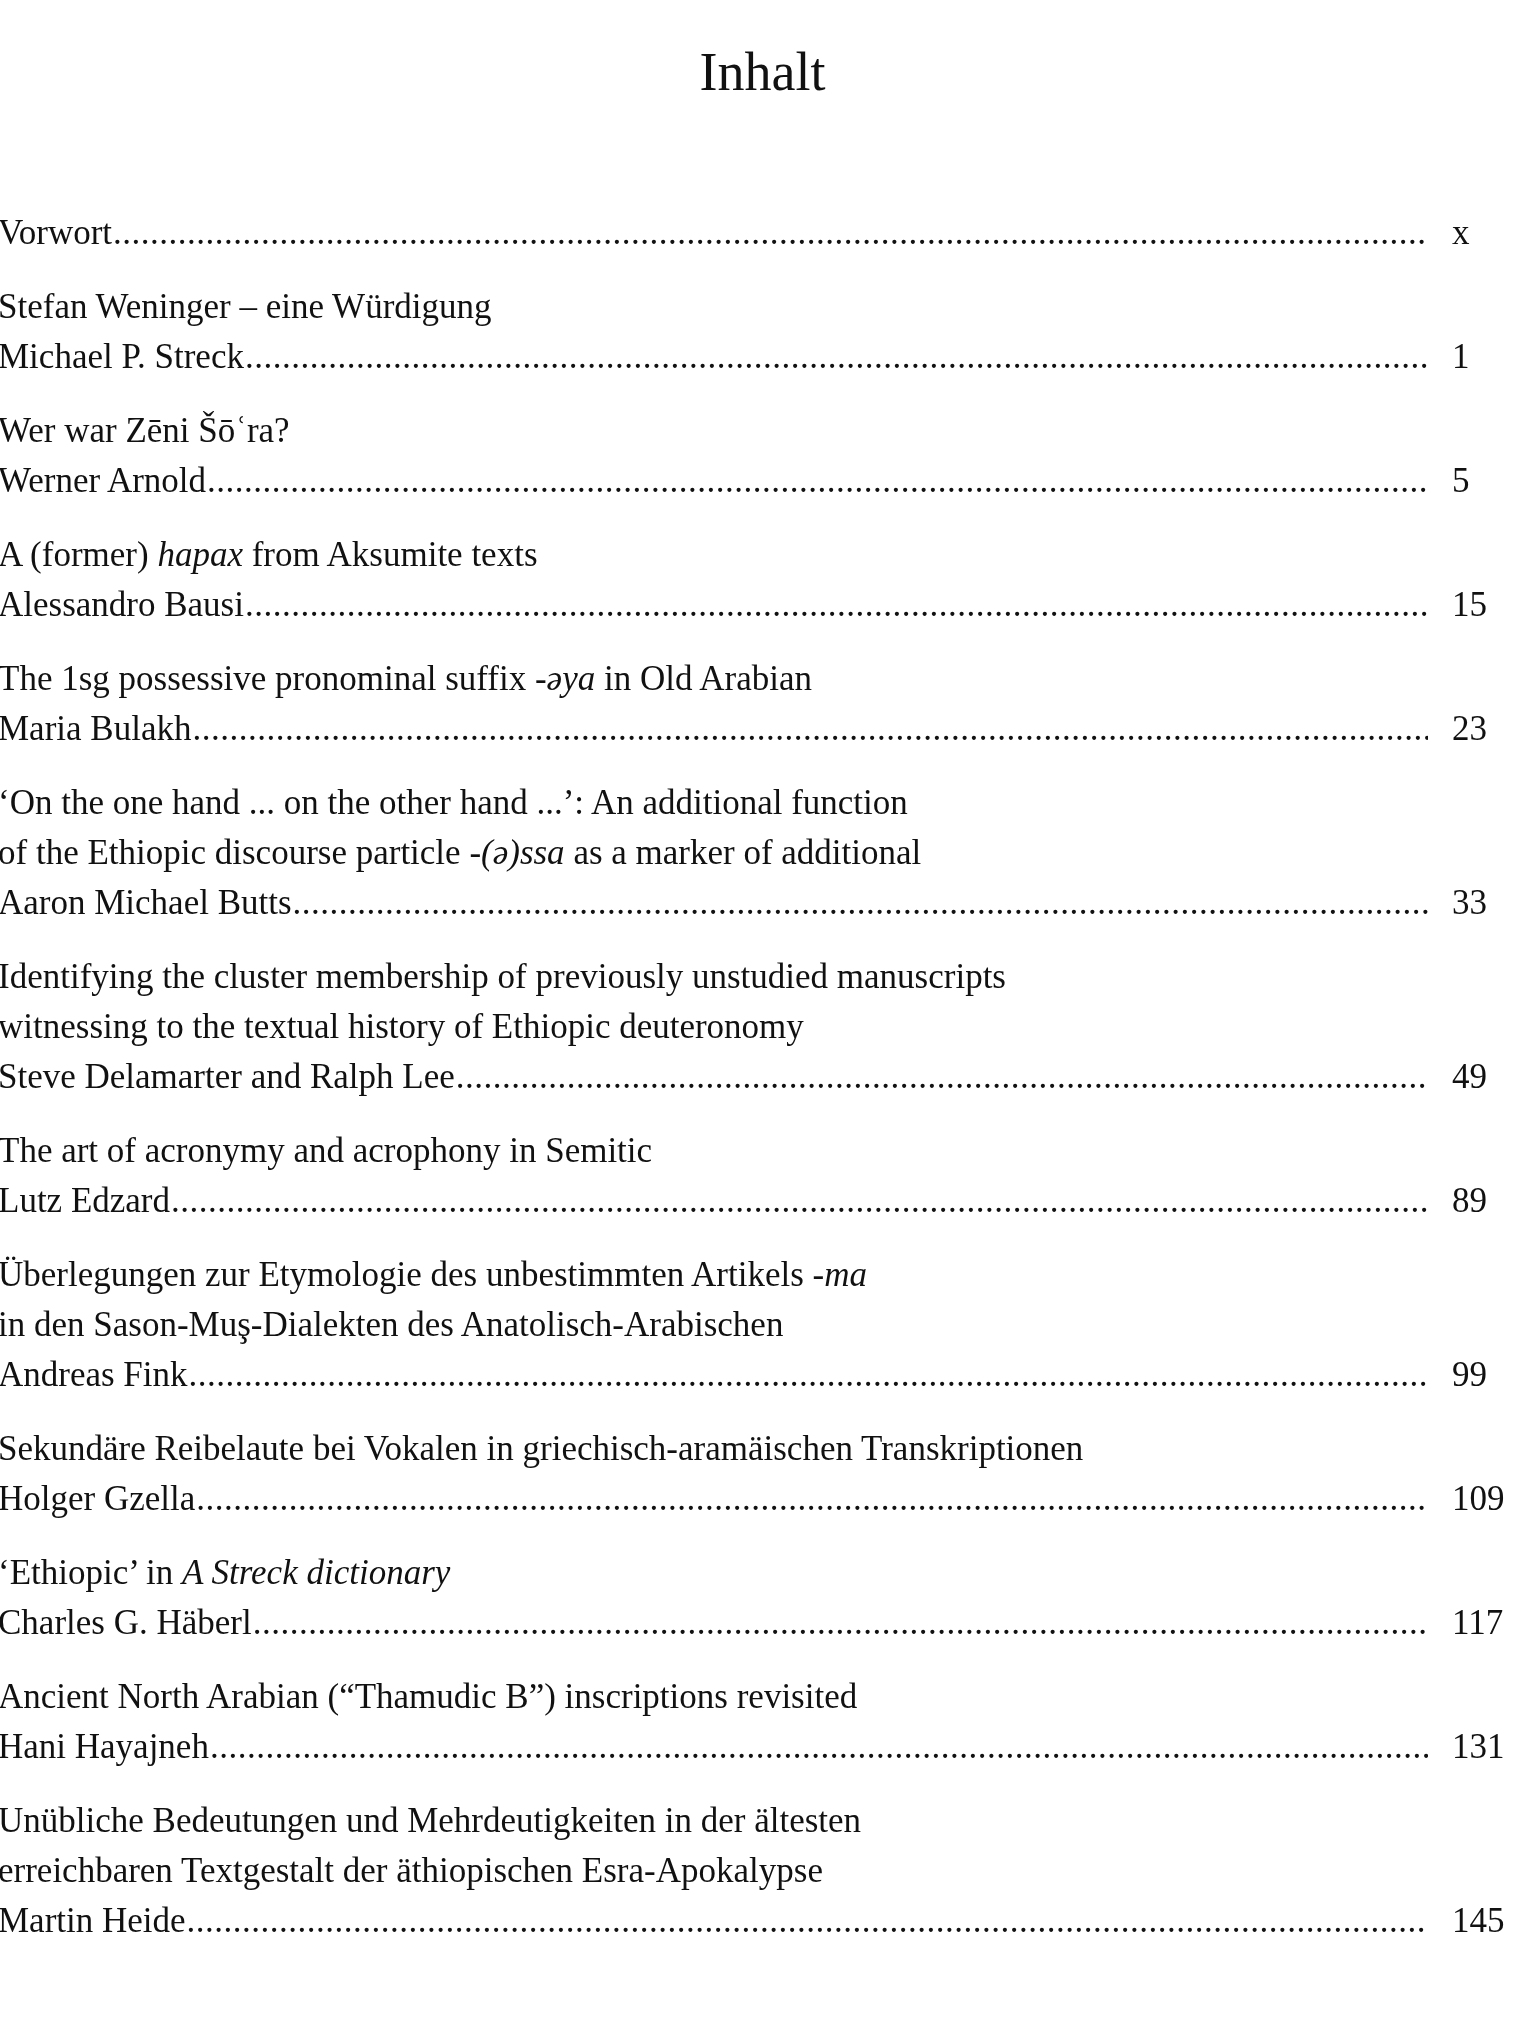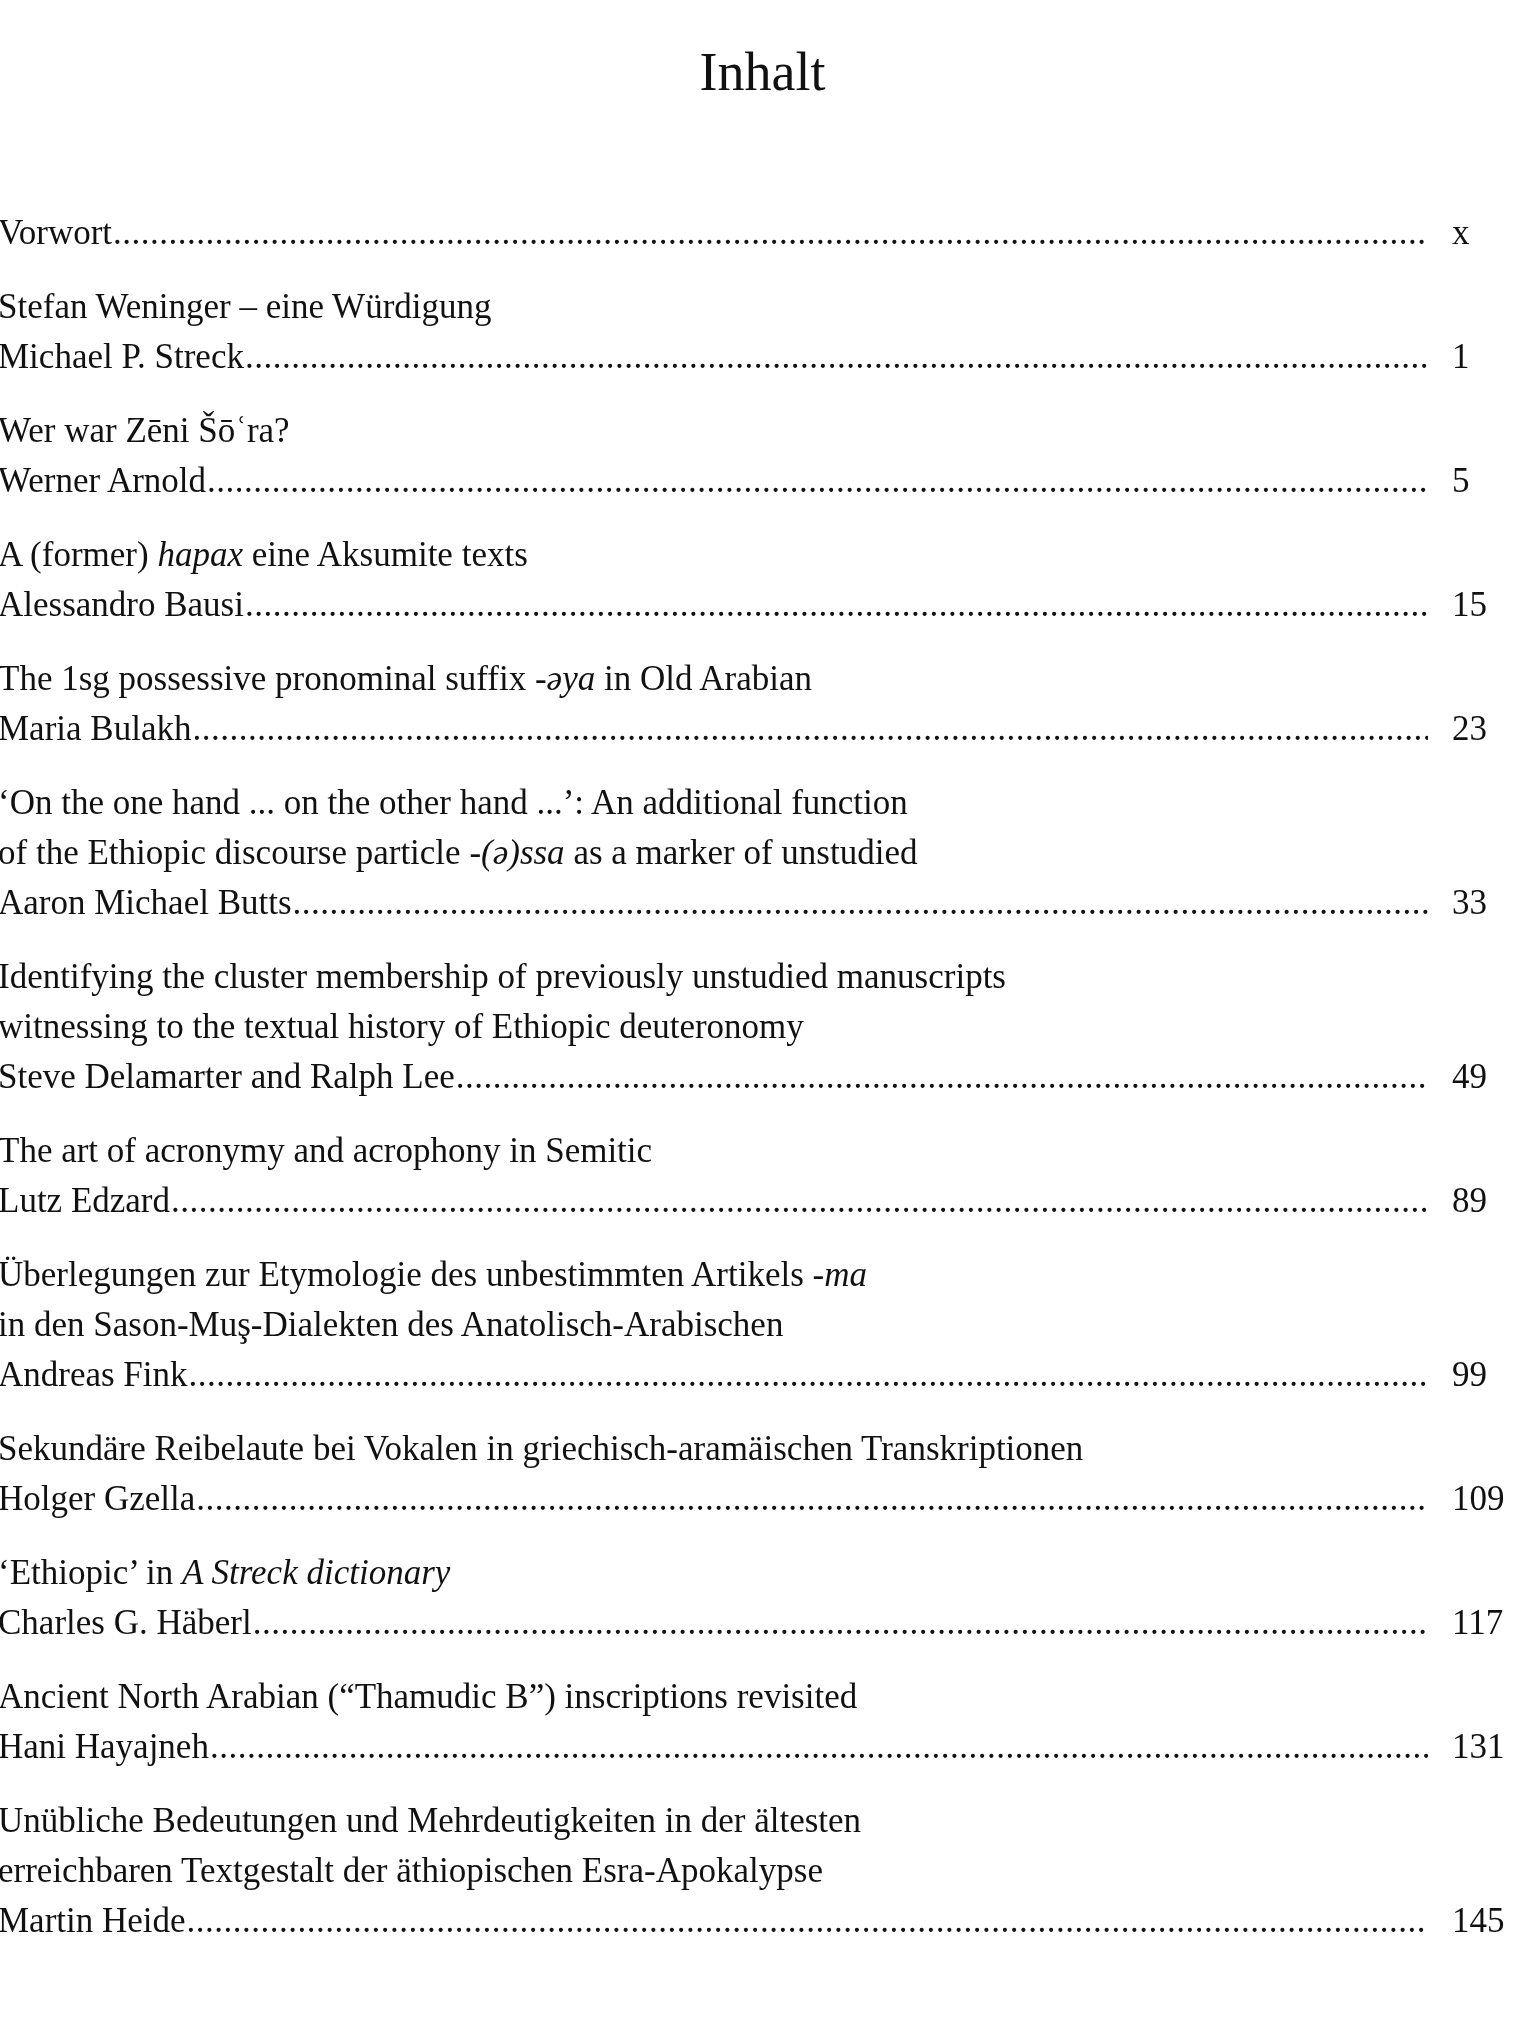--- a/index.html
+++ b/index.html
@@ -92,38 +92,38 @@
     </div>
     <div class="entry">
       <div class="line"><span>Wer war Zēni Šōʿra?</span></div>
       <div class="author-line">
         <span class="author">Werner Arnold</span>
         <span class="leader"></span>
         <span class="page">5</span>
       </div>
     </div>
     <div class="entry">
-      <div class="line"><span>A (former) </span><i>hapax</i><span> eine Aksumite texts</span></div>
+      <div class="line"><span>A (former) </span><i>hapax</i><span> from Aksumite texts</span></div>
       <div class="author-line">
         <span class="author">Alessandro Bausi</span>
         <span class="leader"></span>
         <span class="page">15</span>
       </div>
     </div>
     <div class="entry">
       <div class="line"><span>The 1sg possessive pronominal suffix </span><i>-əya</i><span> in Old Arabian</span></div>
       <div class="author-line">
         <span class="author">Maria Bulakh</span>
         <span class="leader"></span>
         <span class="page">23</span>
       </div>
     </div>
     <div class="entry">
       <div class="line"><span>‘On the one hand ... on the other hand ...’: An additional function</span></div>
-      <div class="line"><span>of the Ethiopic discourse particle </span><i>-(ə)ssa</i><span> as a marker of unstudied</span></div>
+      <div class="line"><span>of the Ethiopic discourse particle </span><i>-(ə)ssa</i><span> as a marker of additional</span></div>
       <div class="author-line">
         <span class="author">Aaron Michael Butts</span>
         <span class="leader"></span>
         <span class="page">33</span>
       </div>
     </div>
     <div class="entry">
       <div class="line"><span>Identifying the cluster membership of previously unstudied manuscripts</span></div>
       <div class="line"><span>witnessing to the textual history of Ethiopic deuteronomy</span></div>
       <div class="author-line">

